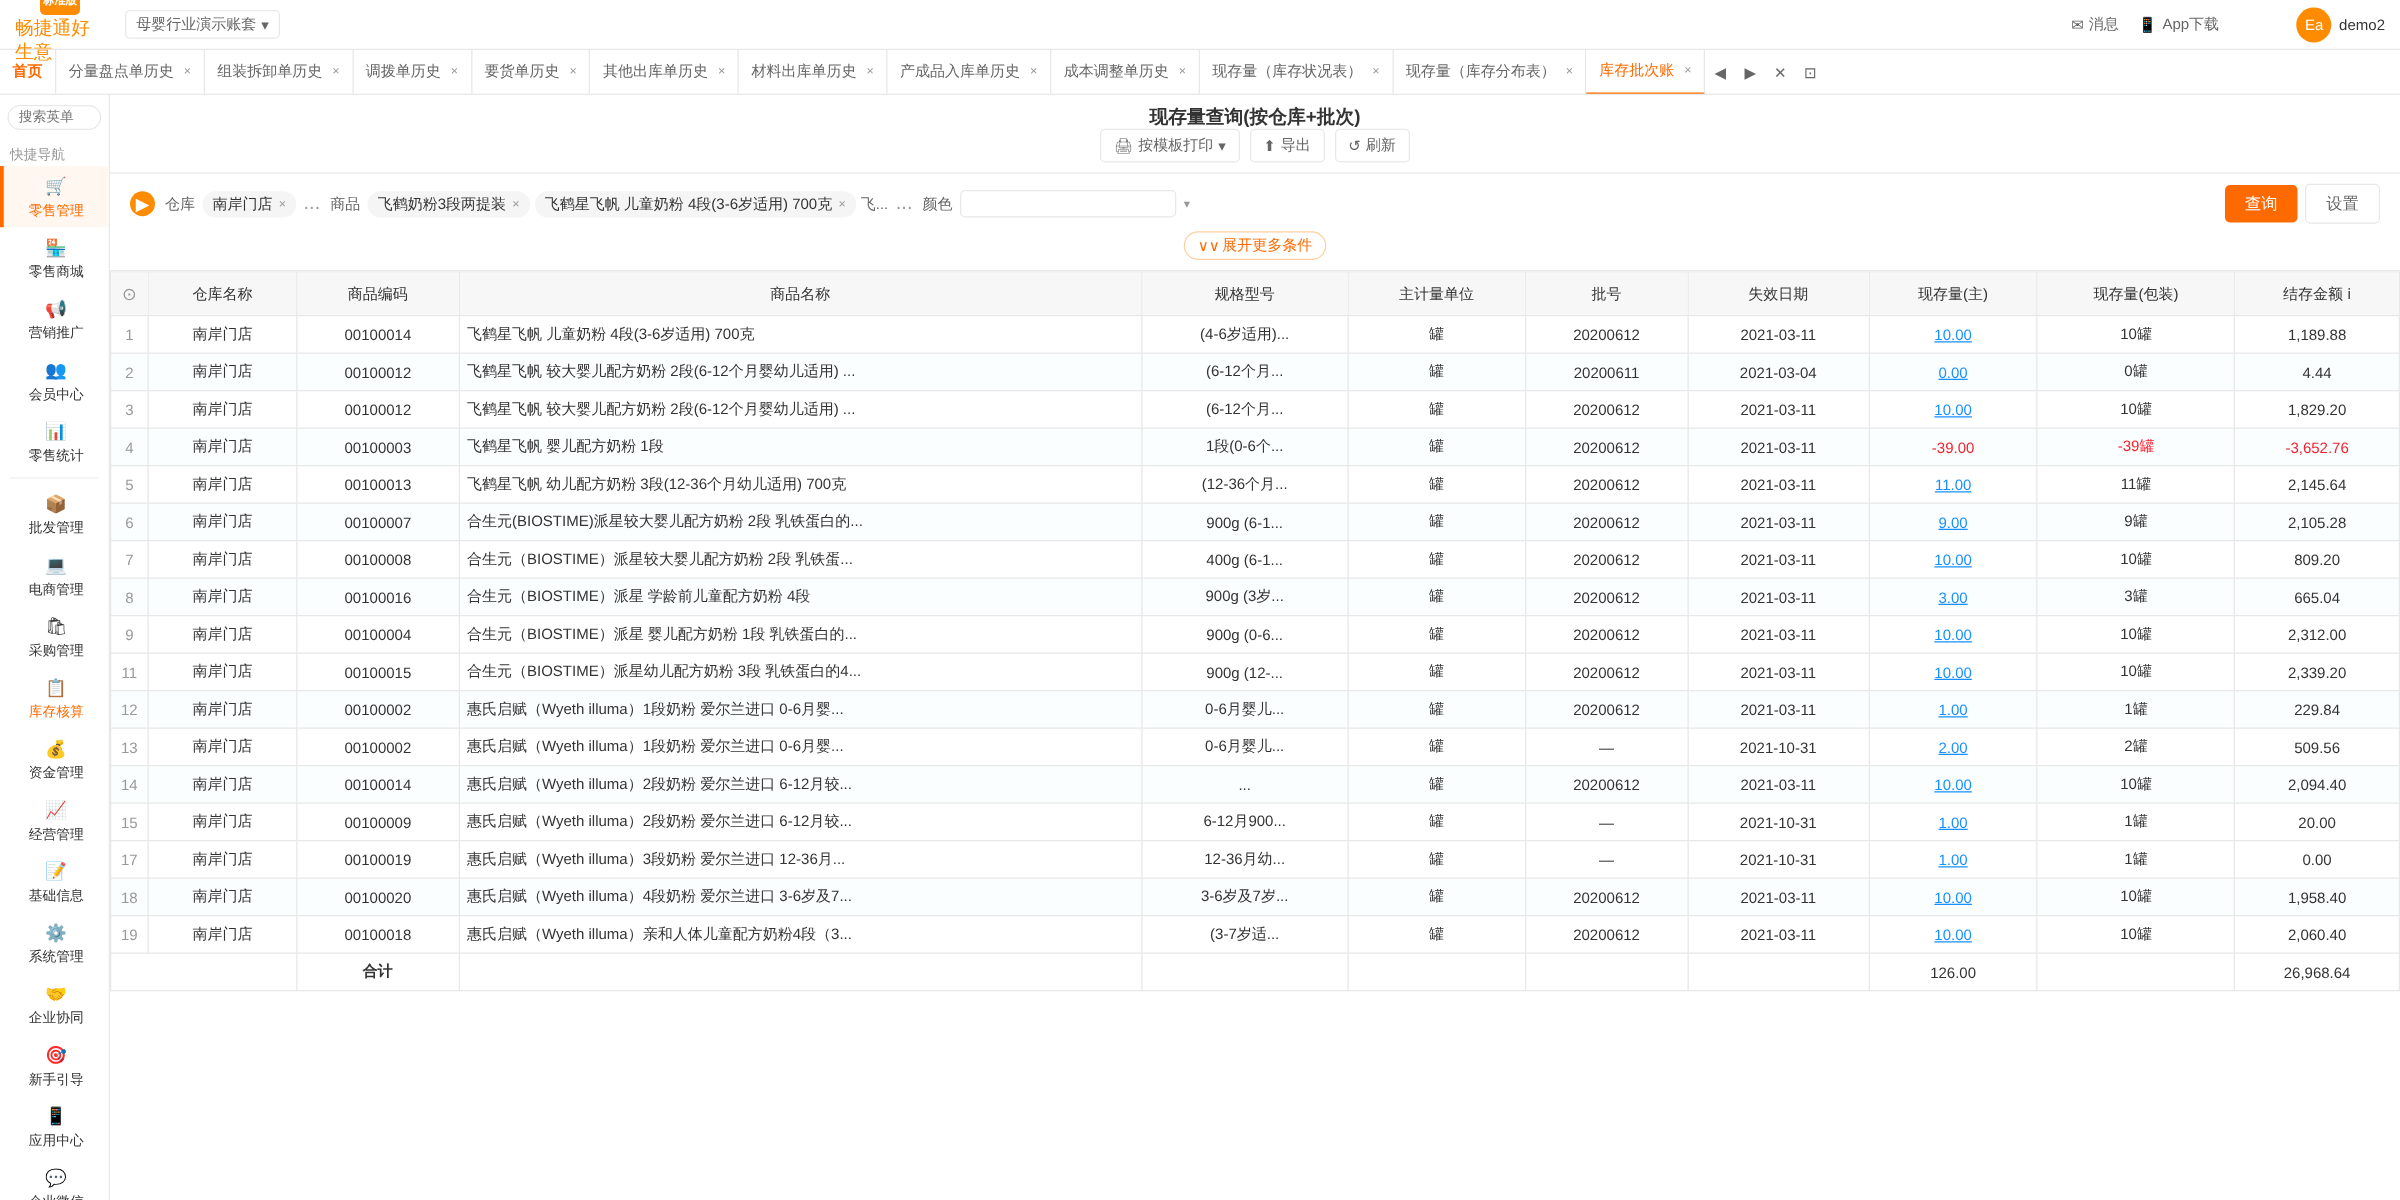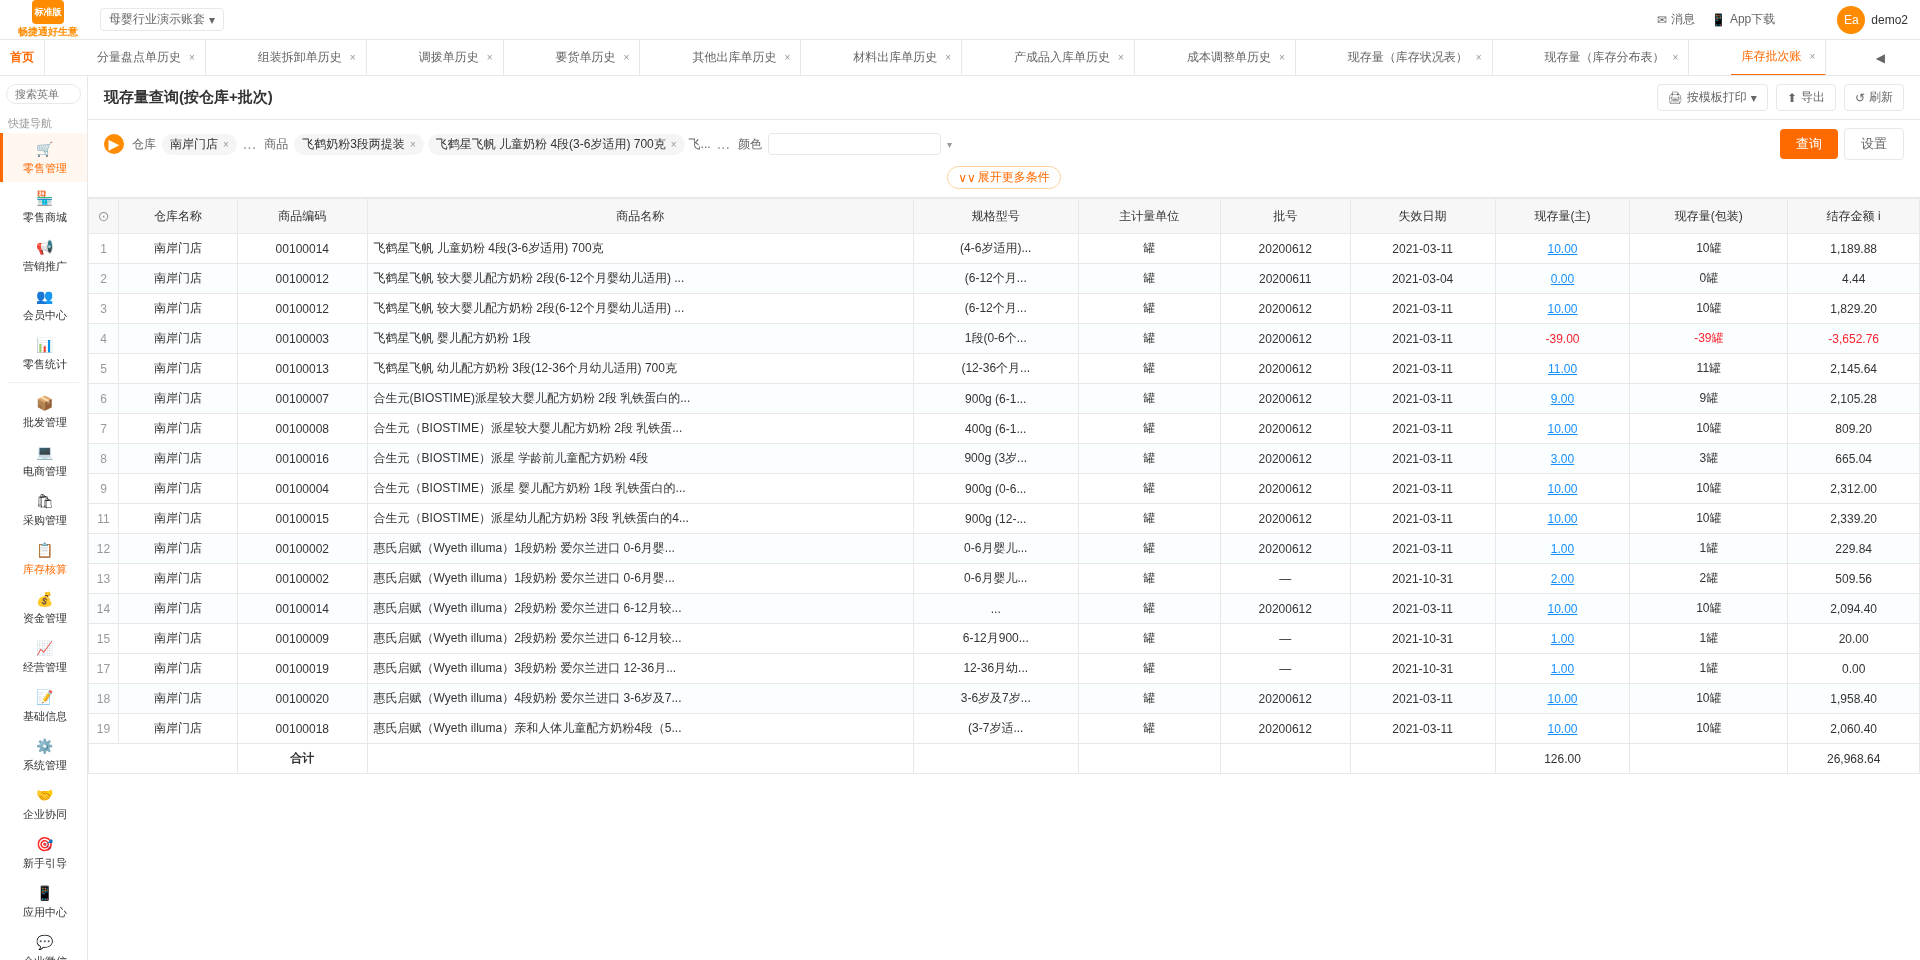--- a/index.html
+++ b/index.html
@@ -2,29 +2,29 @@
 <html><head>
   <meta charset="utf-8">
   <style>
     * { margin: 0; padding: 0; box-sizing: border-box; }
     body { font-family: 'Microsoft YaHei', Arial, sans-serif; font-size: 12px; background: #f5f5f5; color: #333; overflow: hidden; }
 
     
     .top-bar { display: flex; align-items: center; background: #fff; height: 40px; border-bottom: 1px solid #e8e8e8; padding: 0 12px; gap: 16px; }
     .logo-area { display: flex; flex-direction: column; align-items: center; width: 72px; }
     .logo-icon { width: 32px; height: 24px; background: #ff8c00; border-radius: 4px; display: flex; align-items: center; justify-content: center; color: #fff; font-size: 10px; font-weight: bold; }
-    .logo-text { font-size: 10px; color: #ff8c00; margin-top: 1px; font-weight: bold; }
+    .logo-text { font-size: 15px; color: #ff8c00; margin-top: 1px; }
     .org-selector { display: flex; align-items: center; gap: 4px; font-size: 12px; color: #666; cursor: pointer; border: 1px solid #e8e8e8; border-radius: 4px; padding: 2px 8px; }
     .top-bar-right { margin-left: auto; display: flex; align-items: center; gap: 16px; }
     .top-bar-btn { display: flex; align-items: center; gap: 4px; color: #666; cursor: pointer; font-size: 12px; }
     .avatar { width: 28px; height: 28px; border-radius: 50%; background: #ff8c00; color: #fff; display: flex; align-items: center; justify-content: center; font-size: 12px; }
     .user-name { font-size: 12px; color: #333; }
 
     
-    .tab-bar { display: flex; align-items: center; background: #fff; border-bottom: 1px solid #e8e8e8; height: 36px; overflow: hidden; gap: 42px; }
+    .tab-bar { display: flex; align-items: center; background: #fff; border-bottom: 1px solid #e8e8e8; height: 36px; overflow: hidden; }
     .tab { display: flex; align-items: center; padding: 0 10px; height: 36px; font-size: 12px; color: #666; cursor: pointer; border-right: 1px solid #e8e8e8; white-space: nowrap; gap: 4px; flex-shrink: 0; }
     .tab.active { color: #ff6a00; border-bottom: 2px solid #ff6a00; background: #fff; }
     .tab .close-x { color: #999; font-size: 10px; margin-left: 4px; }
     .tab.home { color: #ff6a00; font-weight: bold; }
     .tab-nav-btn { width: 24px; height: 36px; display: flex; align-items: center; justify-content: center; cursor: pointer; color: #666; flex-shrink: 0; }
 
     
     .main-layout { display: flex; height: calc(960px - 40px - 36px); }
 
     
@@ -36,21 +36,21 @@
     .sidebar-item.active { border-left: 3px solid #ff6a00; background: #fff7f0; }
     .sidebar-item .s-icon { width: 20px; height: 20px; display: flex; align-items: center; justify-content: center; font-size: 14px; }
     .sidebar-item .s-label { font-size: 11px; color: #333; text-align: center; }
     .sidebar-item.active .s-label { color: #ff6a00; }
     .sidebar-divider { height: 1px; background: #f0f0f0; margin: 4px 8px; }
 
     
     .content-area { flex: 1; display: flex; flex-direction: column; overflow: hidden; }
 
     
-    .page-title-bar { display: flex; align-items: center; justify-content: space-between; padding: 8px 16px; background: #fff; border-bottom: 1px solid #e8e8e8; }
+    .page-title-bar { display: flex; align-items: center; justify-content: space-between; padding: 8px 16px; background: #fff; border-bottom: 1px solid #e8e8e8; flex-direction: column; }
     .page-title { font-size: 15px; font-weight: bold; color: #333; }
     .page-actions { display: flex; align-items: center; gap: 8px; }
     .btn-template { display: flex; align-items: center; gap: 4px; border: 1px solid #e8e8e8; border-radius: 4px; padding: 4px 10px; cursor: pointer; font-size: 12px; color: #666; background: #fff; }
     .btn-export { display: flex; align-items: center; gap: 4px; border: 1px solid #e8e8e8; border-radius: 4px; padding: 4px 10px; cursor: pointer; font-size: 12px; color: #666; background: #fff; }
     .btn-refresh { display: flex; align-items: center; gap: 4px; border: 1px solid #e8e8e8; border-radius: 4px; padding: 4px 10px; cursor: pointer; font-size: 12px; color: #666; background: #fff; }
 
     
     .filter-area { background: #fff; border-bottom: 1px solid #e8e8e8; padding: 8px 16px; }
     .filter-row { display: flex; align-items: center; gap: 8px; flex-wrap: nowrap; }
     .filter-group { display: flex; align-items: center; gap: 6px; }
@@ -545,21 +545,21 @@
     <td>20200612</td>
     <td>2021-03-11</td>
     <td><span class="num-link">10.00</span></td>
     <td><span class="">10罐</span></td>
     <td><span class="">1,958.40</span></td>
   </tr>
             <tr>
     <td class="row-index">19</td>
     <td>南岸门店</td>
     <td>00100018</td>
-    <td class="td-left" style="max-width:280px;overflow:hidden;text-overflow:ellipsis;">惠氏启赋（Wyeth illuma）亲和人体儿童配方奶粉4段（5...</td>
+    <td class="td-left" style="max-width:280px;overflow:hidden;text-overflow:ellipsis;">惠氏启赋（Wyeth illuma）亲和人体儿童配方奶粉4段（3...</td>
     <td>(3-7岁适...</td>
     <td>罐</td>
     <td>20200612</td>
     <td>2021-03-11</td>
     <td><span class="num-link">10.00</span></td>
     <td><span class="">10罐</span></td>
     <td><span class="">2,060.40</span></td>
   </tr>
             <tr>
   <td class="footer-row" colspan="2"></td>

